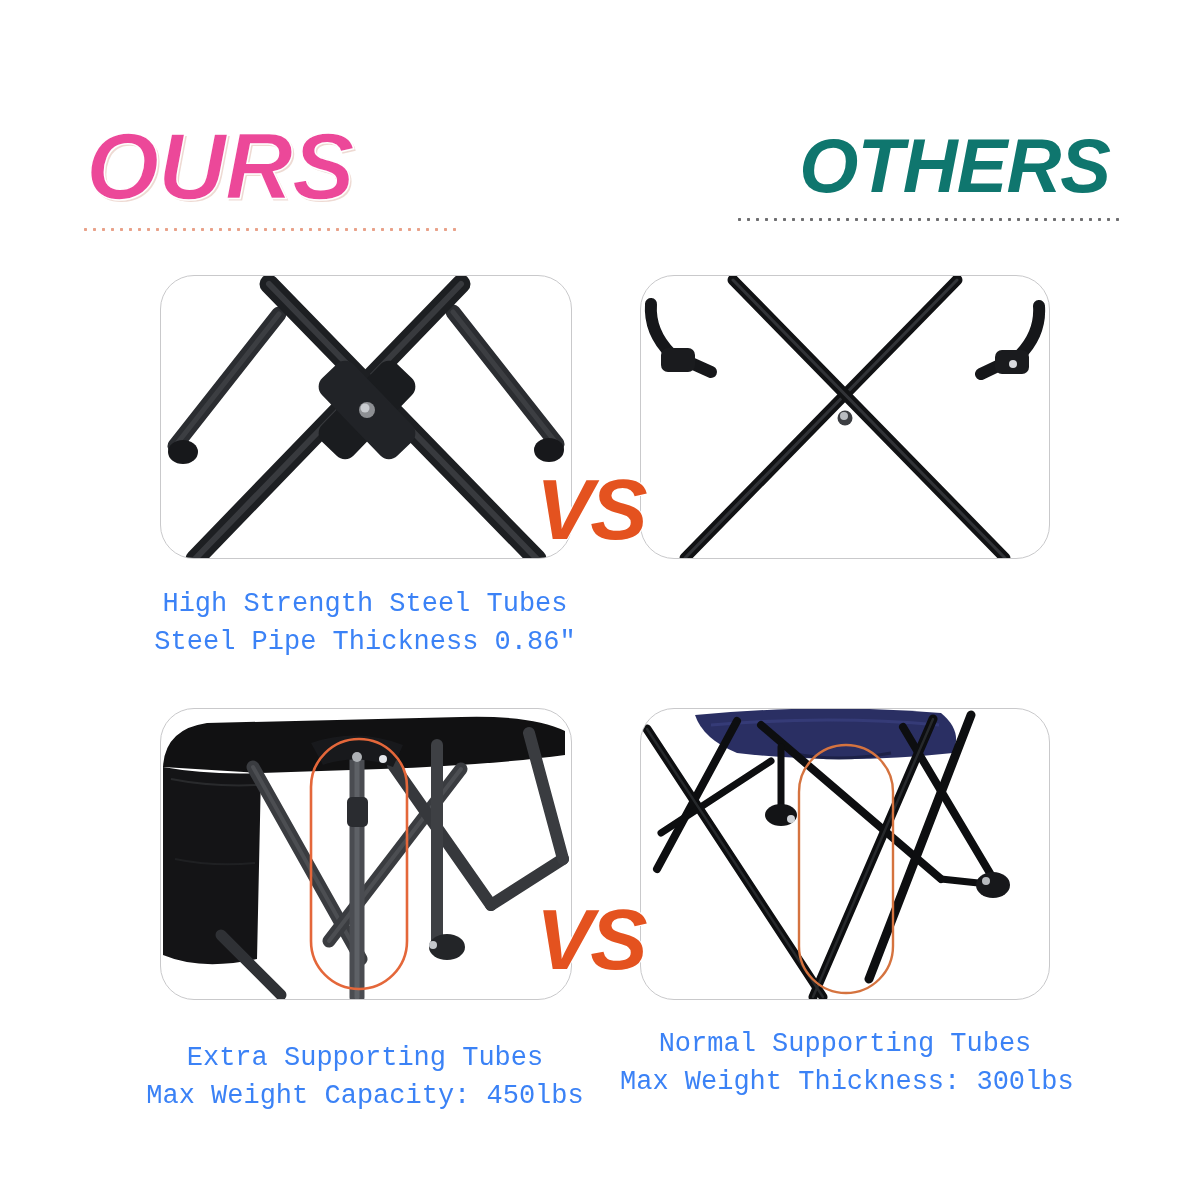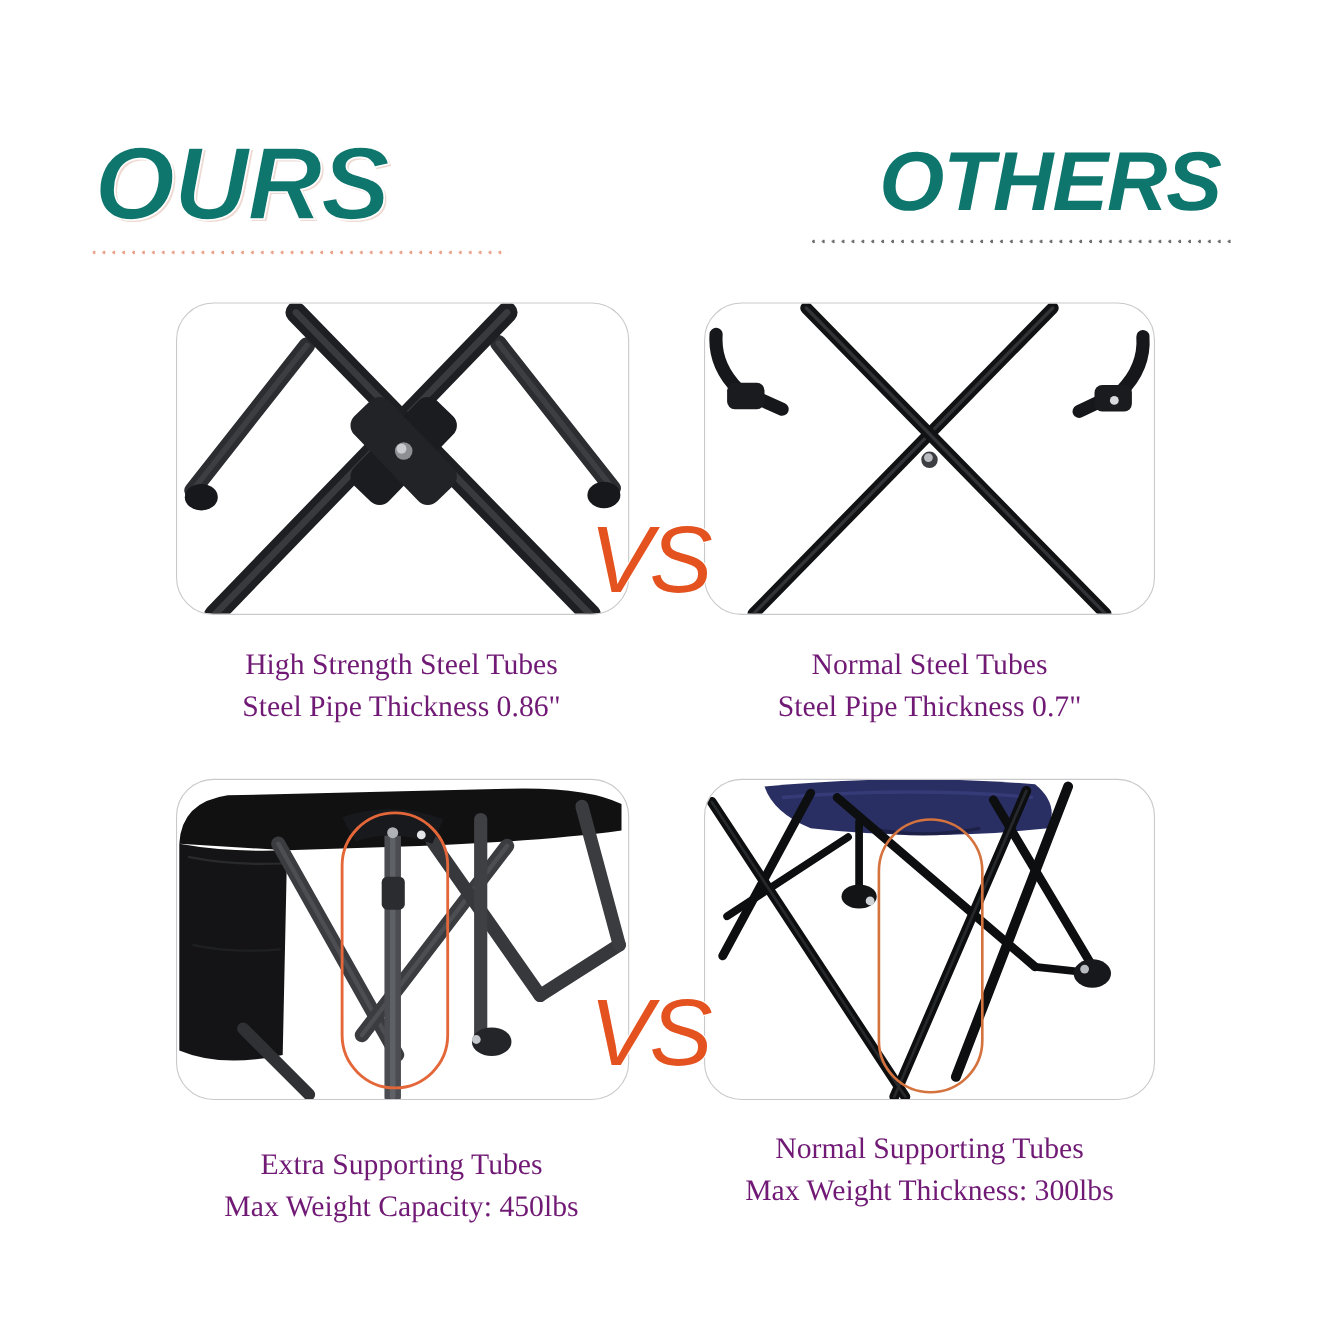--- a/index.html
+++ b/index.html
@@ -16,21 +16,21 @@
   .hdr{position:absolute;}
   .hdr-title{
     font-weight:bold;font-style:italic;
     letter-spacing:-1px;
     white-space:nowrap;
     line-height:1;
   }
   #ours-heading{left:78px;top:120px;width:420px;}
   #ours-heading .hdr-title{
     font-size:94px;
-    color:#0f766e;
+    color:#ec4899;
     -webkit-text-stroke:1.5px #ffffff;
     text-shadow:
        0 0 0 #e4521f,
        2px 2px 0 rgba(160,50,10,.18);
     padding-left:8px;
   }
   #others-heading{left:700px;top:128px;width:420px;text-align:right;}
   #others-heading .hdr-title{
     font-size:76px;
     color:#0f766e;
@@ -61,36 +61,36 @@
   #panel-tl{left:160px;top:275px;width:410px;height:282px;}
   #panel-tr{left:640px;top:275px;width:408px;height:282px;}
   #panel-bl{left:160px;top:708px;width:410px;height:290px;}
   #panel-br{left:640px;top:708px;width:408px;height:290px;}
   .panel svg{display:block;width:100%;height:100%;}
 
   
   .caption{
     position:absolute;
     text-align:center;
-    color:#701a75;
+    color:#3b82f6;
     font-size:27px;
     line-height:1.42;
-    font-family:Liberation Serif, serif;
+    font-family:Liberation Mono, monospace;
     white-space:nowrap;
   }
   .caption .l2{display:block;}
   #cap-tl{left:140px;top:585px;width:450px;}
   #cap-tr{left:620px;top:585px;width:450px;}
   #cap-bl{left:140px;top:1039px;width:450px;}
   #cap-br{left:620px;top:1025px;width:450px;}
 
   
   .vs{
     position:absolute;
-    font-weight:normal;font-style:italic;
+    font-weight:bold;font-style:italic;
     font-size:86px;line-height:1;
     color:#e4521f;
     -webkit-text-stroke:2px #ffffff;
     paint-order:stroke fill;
     letter-spacing:-3px;
     z-index:5;
     white-space:nowrap;
   }
   #vs-top{left:536px;top:466px;}
   #vs-bottom{left:536px;top:896px;}
@@ -179,24 +179,20 @@
         <circle cx="203" cy="140" r="4" fill="#b9bcc0"></circle>
       </g>
     </svg>
   </div>
 
   <div class="caption" id="cap-tl">
     <span class="l1">High Strength Steel Tubes</span>
     <span class="l2">Steel Pipe Thickness 0.86"</span>
   </div>
 
-  <div class="caption" id="cap-tr">
-    <span class="l1">Normal Steel Tubes</span>
-    <span class="l2">Steel Pipe Thickness 0.7"</span>
-  </div>
 
   <div class="vs" id="vs-top">VS</div>
 
   <div class="panel" id="panel-bl">
     <svg viewBox="0 0 410 290">
 
       <g>
         <path d="M2 58 Q4 20 46 14 L300 8 Q372 6 404 22 L404 46
                  Q330 56 220 60 L100 64 Z" fill="#111112"></path>
         <path d="M2 58 L2 246 Q40 262 96 250 L100 64 Q46 66 2 58 Z" fill="#141416"></path>

